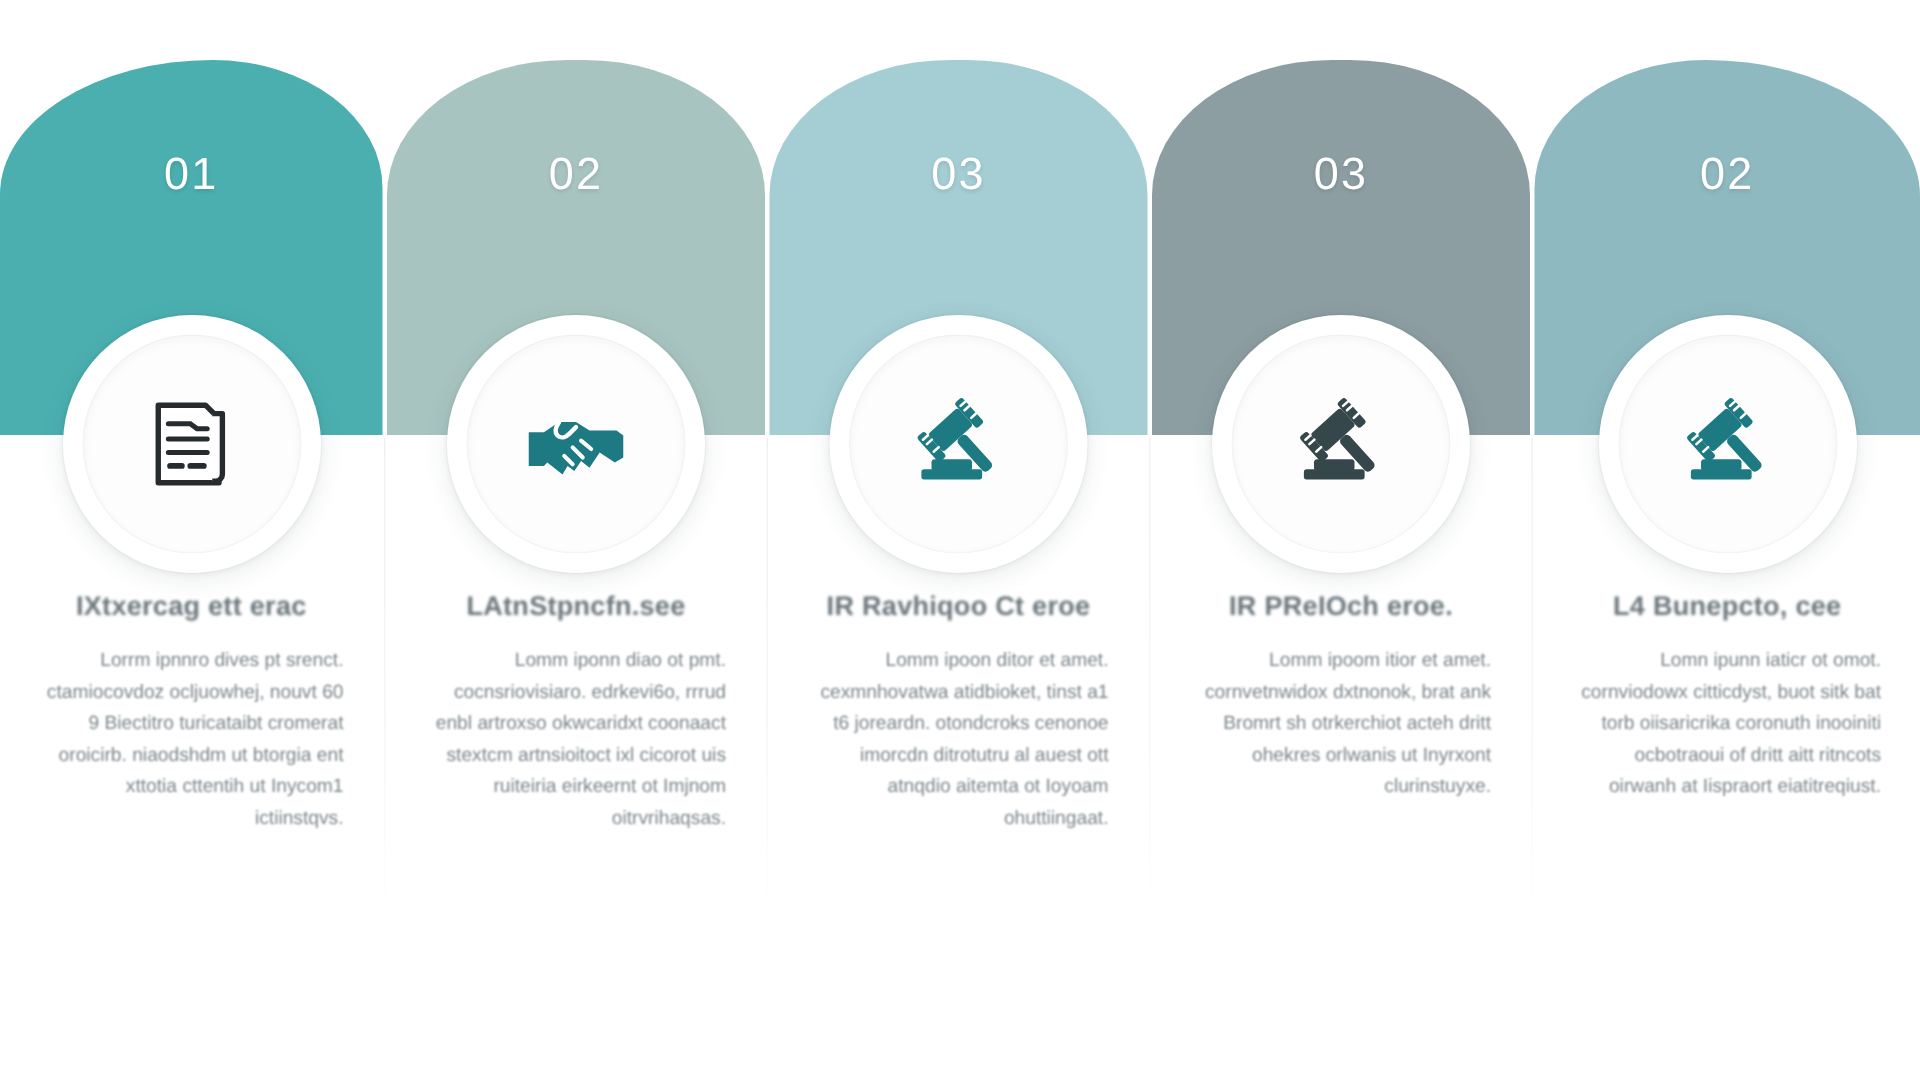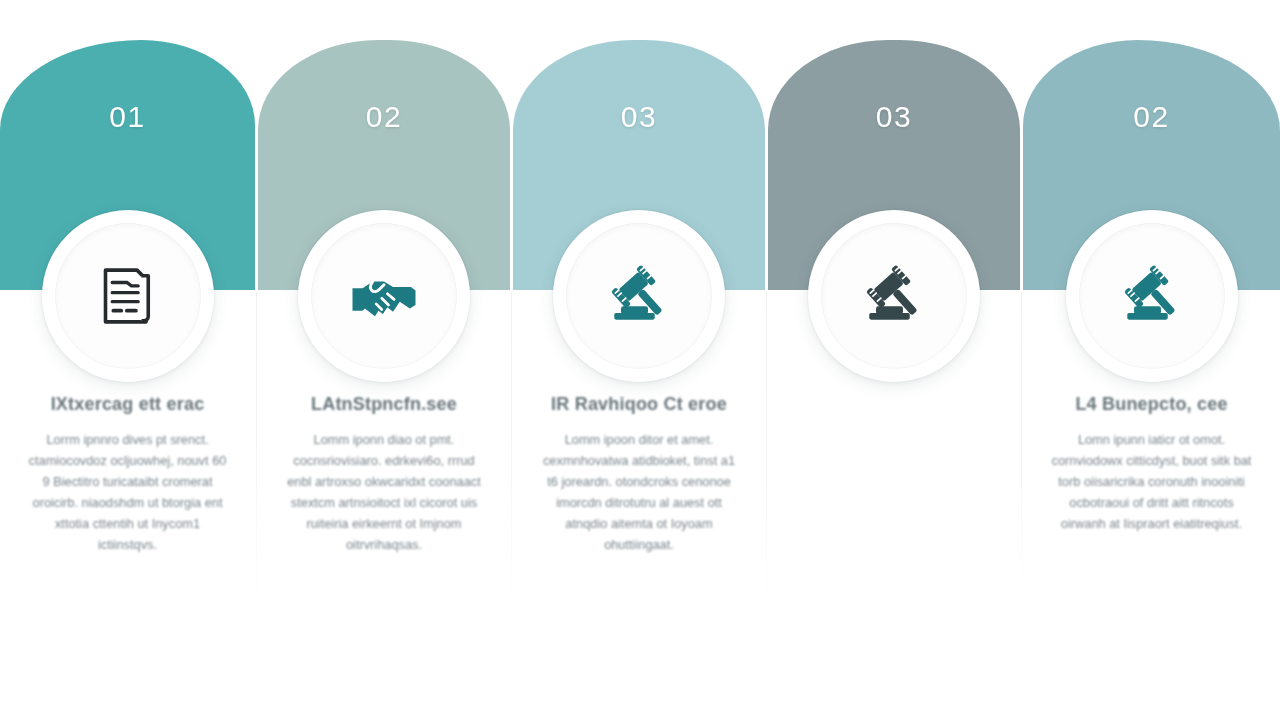--- a/index.html
+++ b/index.html
@@ -112,20 +112,21 @@
     margin-bottom:14px;
     filter:blur(0.9px);
     opacity:0.92;
   }
   .body-copy {
     font-size:12.8px;
     line-height:21px;
     color:#6d787e;
     filter:blur(0.85px);
     opacity:0.9;
+    text-align:right;
   }
 </style>
 </head>
 <body>
 
 <div id="stage">
     <div class="column edge-left" style="left: 0px; width: 255px;">
       <div class="panel" style="background: rgb(75, 175, 176);"></div>
       <div class="step-number">01</div>
       <div class="medallion">
@@ -190,20 +191,24 @@
             <rect x="18" y="14" width="24" height="14" rx="2" fill="#36474c"></rect>
             <rect x="12" y="11" width="6" height="20" rx="1.8" fill="#36474c"></rect>
             <rect x="42" y="11" width="6" height="20" rx="1.8" fill="#36474c"></rect>
             <path d="M14 14.5h4M14 18h4M14 24h4M44 14.5h4M44 18h4M44 24h4" stroke="#ffffff" stroke-width="1.5" stroke-linecap="round"></path>
             <rect x="28" y="28" width="7" height="26" rx="2.6" fill="#36474c"></rect>
           </g>
           <rect x="10" y="47" width="36" height="6" rx="1.6" fill="#36474c"></rect>
           <rect x="16" y="41" width="24" height="7" rx="2" fill="#36474c"></rect>
         </svg>
       </div>
+      <div class="text-block">
+        <div class="heading">IR PReIOch eroe.</div>
+        <div class="body-copy">Lomm ipoom itior et amet. cornvetnwidox dxtnonok, brat ank Bromrt sh otrkerchiot acteh dritt ohekres orlwanis ut Inyrxont clurinstuyxe.</div>
+      </div>
     </div>
     <div class="divider" style="left: 1021px;"></div>
     <div class="column edge-right" style="left: 1023px; width: 257px;">
       <div class="panel" style="background: rgb(143, 185, 192);"></div>
       <div class="step-number">02</div>
       <div class="medallion">
         <svg viewBox="0 0 64 64">
           <g transform="rotate(-42 32 26)">
             <rect x="18" y="14" width="24" height="14" rx="2" fill="#1d7a82"></rect>
             <rect x="12" y="11" width="6" height="20" rx="1.8" fill="#1d7a82"></rect>

